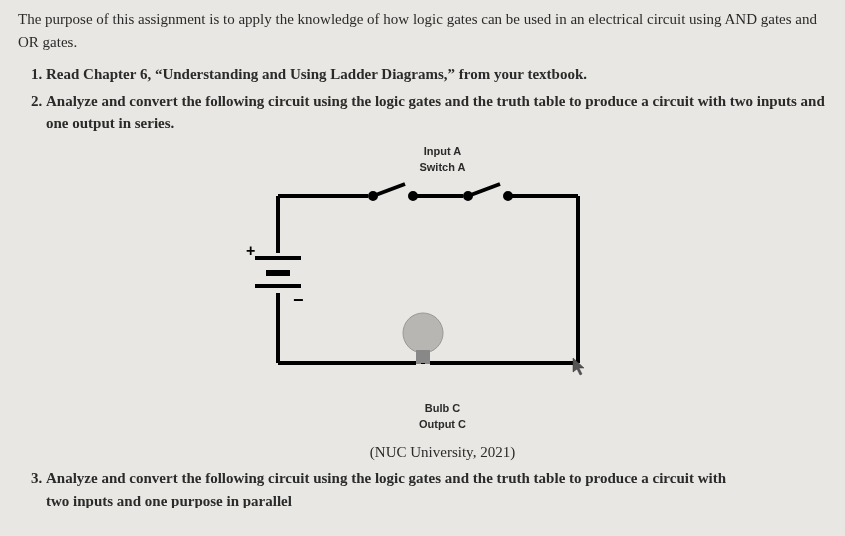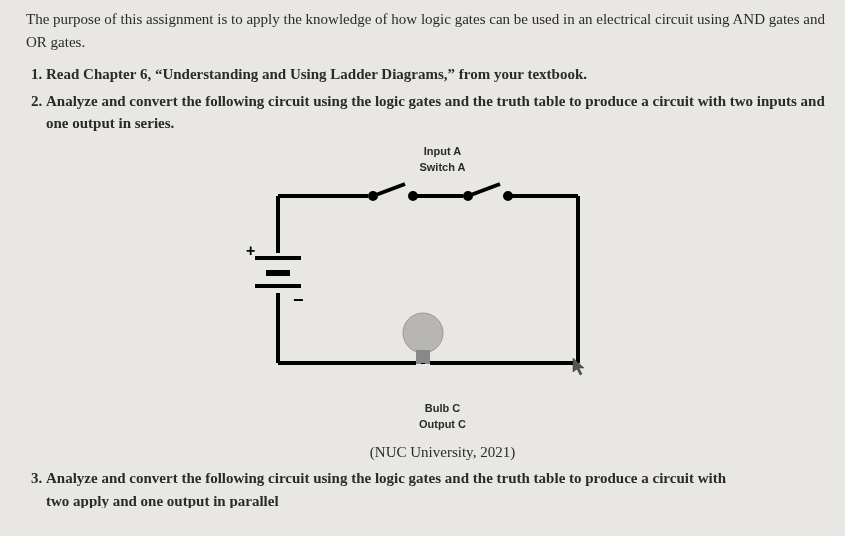--- a/index.html
+++ b/index.html
@@ -7,21 +7,21 @@
       width: 845px;
       height: 536px;
       background: #e8e7e3;
       font-family: Georgia, 'Times New Roman', serif;
       color: #2a2a2a;
       padding: 8px 18px;
       font-size: 15px;
       line-height: 1.5;
       overflow: hidden;
     }
-    .intro { margin-bottom: 10px; margin-left: 8px; }
+    .intro { margin-bottom: 10px; }
     ol { padding-left: 28px; font-weight: bold; }
     li { margin-bottom: 4px; }
     .sub { margin-left: 0; }
     .diagram-wrap {
       display: flex;
       flex-direction: column;
       align-items: center;
       margin: 8px 0 4px;
     }
     .circuit-box {
@@ -133,15 +133,15 @@
     <span>Bulb C</span><br>
     <span>Output C</span>
   </div>
 
   <p class="citation">(NUC University, 2021)</p>
 </div>
 
 <ol start="3">
   <li>
     <span>Analyze and convert the following circuit using the logic gates and the truth table to produce a circuit with</span>
-    <div class="cutoff sub">two apply and one output in parallel</div>
+    <div class="cutoff sub">two inputs and one purpose in parallel</div>
   </li>
 </ol>
 
 </body></html>

